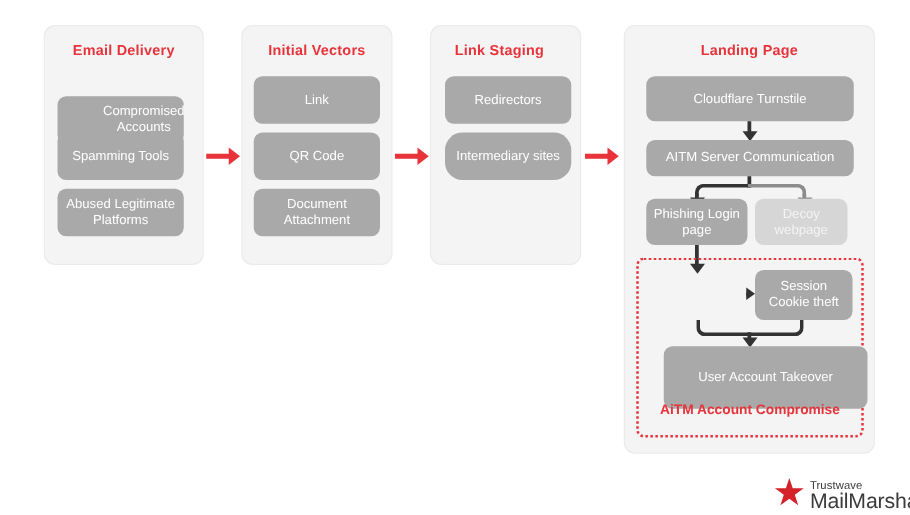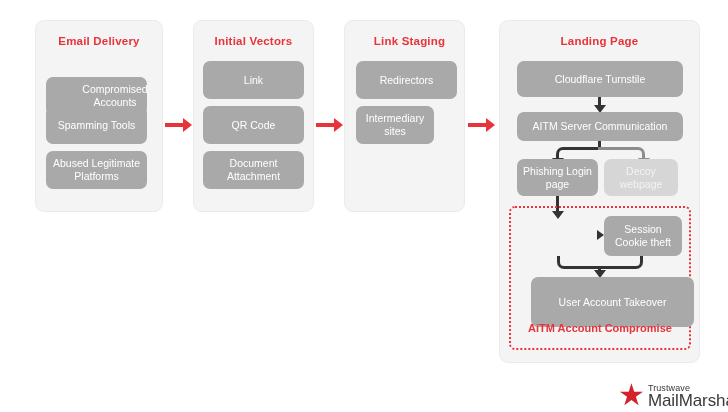--- a/index.html
+++ b/index.html
@@ -143,24 +143,24 @@
   <div class="node" style="left:203px;top:61px;width:101px;height:38px;">Link</div>
   <div class="node" style="left:203px;top:106px;width:101px;height:38px;">QR Code</div>
   <div class="node" style="left:203px;top:151px;width:101px;height:38px;">Document Attachment</div>
 
   <div class="red-arrow" style="left:316px;top:118px;width:27px;">
     <div class="shaft" style="width:19px;"></div>
     <div class="head" style="left:18px;"></div>
   </div>
 
   <div class="panel" style="left:344px;top:20px;width:121px;height:192px;"></div>
-  <div class="panel-title" style="left:344px;top:35px;width:111px;margin-left:10px;">Link Staging</div>
+  <div class="panel-title" style="left:344px;top:35px;width:111px;">Link Staging</div>
 
   <div class="node" style="left:356px;top:61px;width:101px;height:38px;">Redirectors</div>
-  <div class="node" style="left:356px;top:106px;width:78px;height:38px;">Intermediary sites</div>
+  <div class="node" style="left:356px;top:106px;width:101px;height:38px;border-radius:14px;">Intermediary sites</div>
 
   <div class="red-arrow" style="left:468px;top:118px;width:27px;">
     <div class="shaft" style="width:19px;"></div>
     <div class="head" style="left:18px;"></div>
   </div>
 
   <div class="panel" style="left:499px;top:20px;width:201px;height:343px;"></div>
   <div class="panel-title" style="left:499px;top:35px;width:201px;">Landing Page</div>
 
   <div class="node" style="left:517px;top:61px;width:166px;height:36px;">Cloudflare Turnstile</div>

